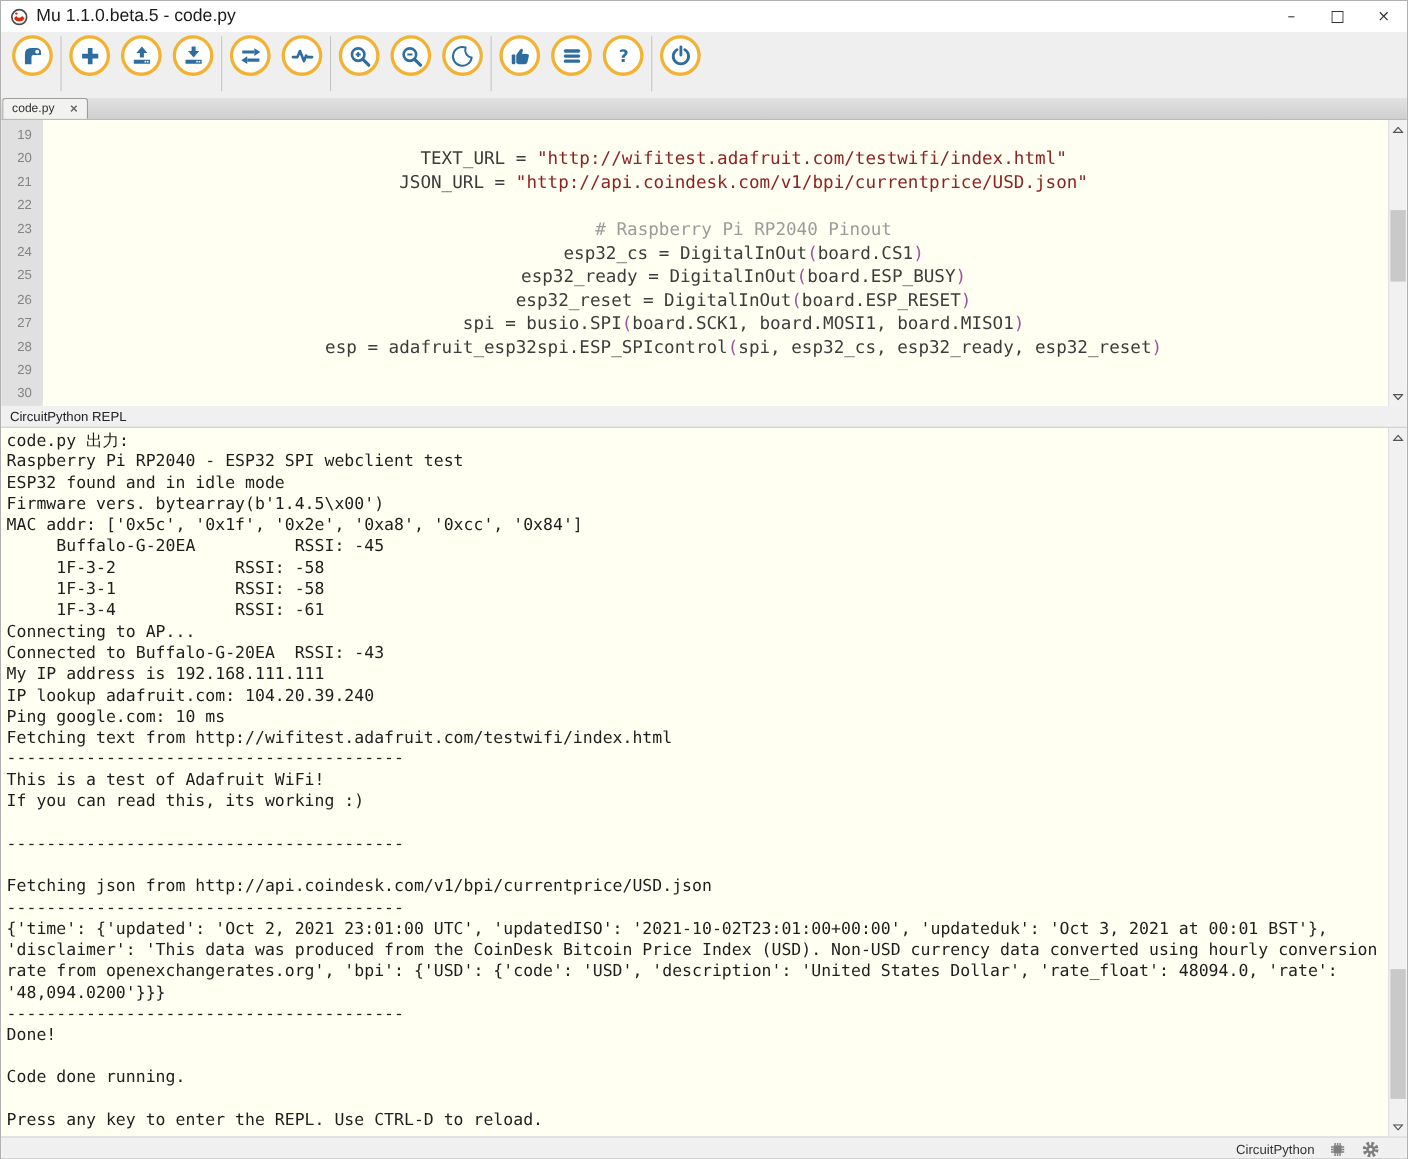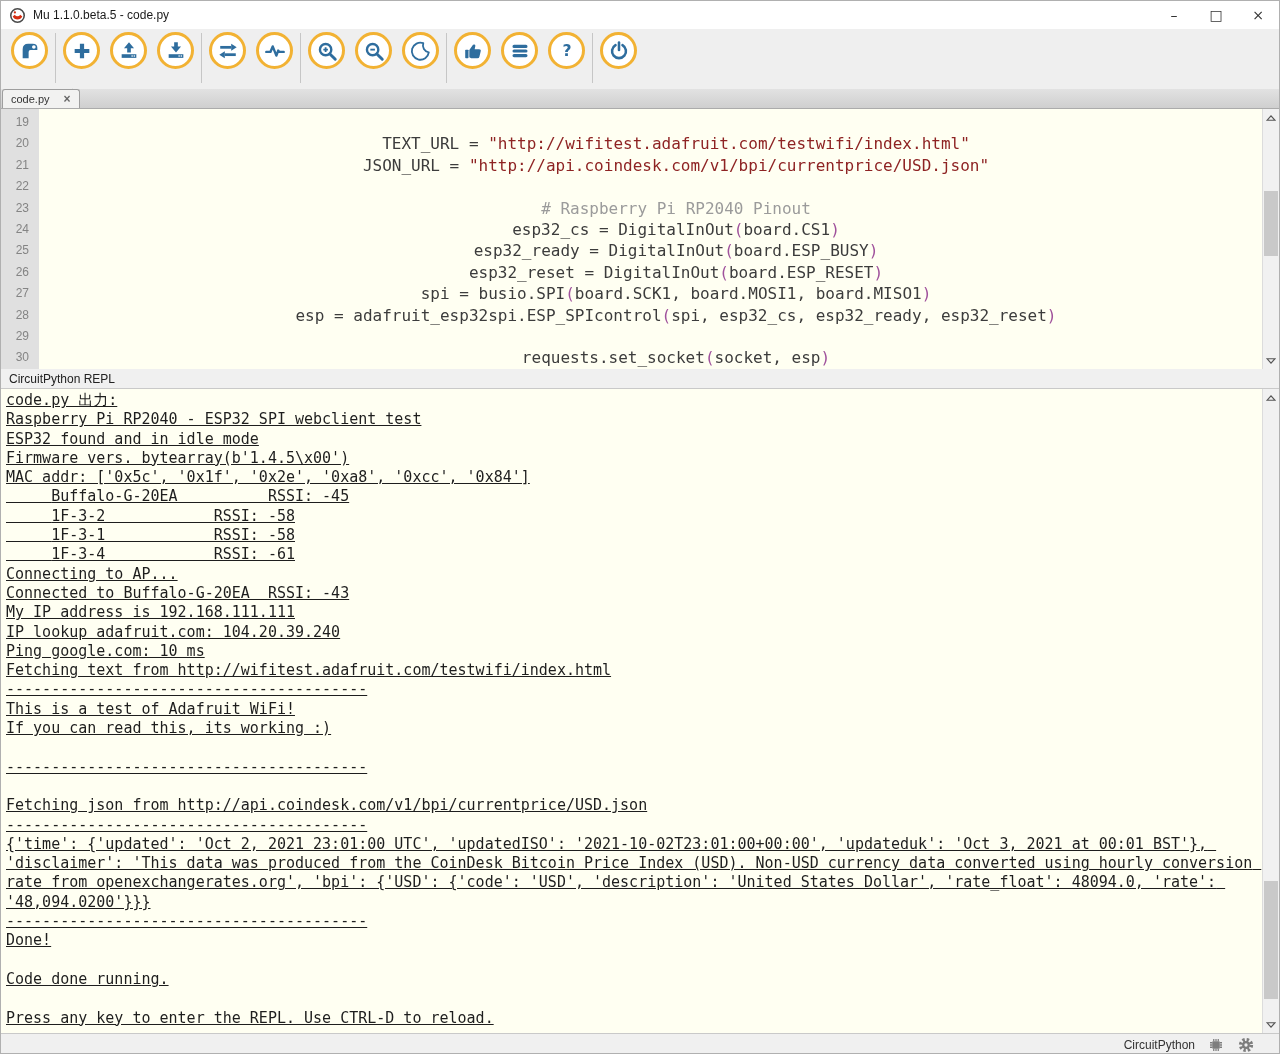--- a/index.html
+++ b/index.html
@@ -12,21 +12,21 @@
     --code-color:#3C3C3C;
     --repl-text:#1E1E1E;
   }
   *{margin:0;padding:0;box-sizing:border-box;}
   body{font-family:"Liberation Sans",sans-serif;background:#888;}
   .window{width:1280px;height:1054px;display:flex;flex-direction:column;background:#fff;
           border:1px solid #b0b0b0;overflow:hidden;}
   
   .titlebar{height:28px;background:#ffffff;display:flex;align-items:center;flex:0 0 auto;}
   .titlebar .logo{width:17px;height:17px;margin:0 7px 0 8px;display:flex;}
-  .title-text{font-size:12px;color:#1a1a1a;}
+  .title-text{font-size:16px;color:#1a1a1a;}
   .win-controls{margin-left:auto;display:flex;height:100%;}
   .win-btn{width:42px;height:100%;display:flex;align-items:center;justify-content:center;
            font-size:14px;color:#333;font-family:"DejaVu Sans",sans-serif;}
   
   .toolbar{height:60px;background:#efefef;display:flex;align-items:flex-start;padding:3px 0 0 5px;flex:0 0 auto;}
   .tbtn{width:47px;display:flex;flex-direction:column;align-items:center;cursor:default;}
   .ring{width:37px;height:37px;border-radius:50%;border:3.5px solid var(--icon-ring);background:#fff;
         display:flex;align-items:center;justify-content:center;}
   .ring svg{width:22px;height:22px;display:block;}
   .tlabel{font-size:12px;color:#1a1a1a;margin-top:18px;white-space:nowrap;}
@@ -53,21 +53,21 @@
   
   .sbar{position:absolute;right:0;top:0;bottom:0;width:17px;background:#f1f1f1;border-left:1px solid #dcdcdc;}
   .sbtn{position:absolute;left:0;width:16px;height:17px;display:flex;align-items:center;justify-content:center;background:#f1f1f1;}
   .sbtn.up{top:0;} .sbtn.down{bottom:0;}
   .sthumb{position:absolute;left:1px;width:14px;background:#c9c9c9;}
   
   .repl-header{height:20px;background:#f0f0f0;border-bottom:1px solid #c9c9c9;display:flex;align-items:center;
                padding-left:8px;font-size:12px;color:#222;flex:0 0 auto;}
   .repl{height:644px;position:relative;background:var(--editor-bg);flex:0 0 auto;overflow:hidden;}
   .repl pre{margin:0;padding:2px 6px 0 5px;width:1263px;font-family:"DejaVu Sans Mono",monospace;
-            font-size:15px;line-height:19.3px;color:var(--repl-text);white-space:pre-wrap;text-decoration:underline;}
+            font-size:15px;line-height:19.3px;color:var(--repl-text);white-space:pre-wrap;}
   
   .statusbar{height:22px;background:#f0f0f0;border-top:1px solid #c9c9c9;display:flex;align-items:center;
              justify-content:flex-end;padding-right:24px;gap:12px;flex:0 0 auto;margin-top:auto;}
   .status-label{font-size:12px;color:#333;}
   .status-icon{width:18px;height:18px;display:flex;}
   .status-icon svg{width:18px;height:18px;}
 </style>
 </head>
 <body>
 
@@ -244,21 +244,20 @@
         <div class="cline"><span class="seg-code">TEXT_URL = </span><span class="seg-str">"http://wifitest.adafruit.com/testwifi/index.html"</span></div>
         <div class="cline"><span class="seg-code">JSON_URL = </span><span class="seg-str">"http://api.coindesk.com/v1/bpi/currentprice/USD.json"</span></div>
         <div class="cline"></div>
         <div class="cline"><span class="seg-com"># Raspberry Pi RP2040 Pinout</span></div>
         <div class="cline"><span class="seg-code">esp32_cs = DigitalInOut</span><span class="seg-par">(</span><span class="seg-code">board.CS1</span><span class="seg-par">)</span></div>
         <div class="cline"><span class="seg-code">esp32_ready = DigitalInOut</span><span class="seg-par">(</span><span class="seg-code">board.ESP_BUSY</span><span class="seg-par">)</span></div>
         <div class="cline"><span class="seg-code">esp32_reset = DigitalInOut</span><span class="seg-par">(</span><span class="seg-code">board.ESP_RESET</span><span class="seg-par">)</span></div>
         <div class="cline"><span class="seg-code">spi = busio.SPI</span><span class="seg-par">(</span><span class="seg-code">board.SCK1, board.MOSI1, board.MISO1</span><span class="seg-par">)</span></div>
         <div class="cline"><span class="seg-code">esp = adafruit_esp32spi.ESP_SPIcontrol</span><span class="seg-par">(</span><span class="seg-code">spi, esp32_cs, esp32_ready, esp32_reset</span><span class="seg-par">)</span></div>
         <div class="cline"></div>
-        <div class="cline"><span class="seg-code">requests.set_socket</span><span class="seg-par">(</span><span class="seg-code">socket, esp</span><span class="seg-par">)</span></div>
       </div>
     <div class="sbar">
       <div class="sbtn up">
           <svg viewBox="0 0 10 6" width="10" height="6">
             <path d="M1 5.3 L5 0.8 L9 5.3 Z" fill="none" stroke="#555" stroke-width="1.1"></path>
           </svg>
         </div>
       <div class="sthumb" style="top:82px;height:65px;"></div>
       <div class="sbtn down">
           <svg viewBox="0 0 10 6" width="10" height="6">

